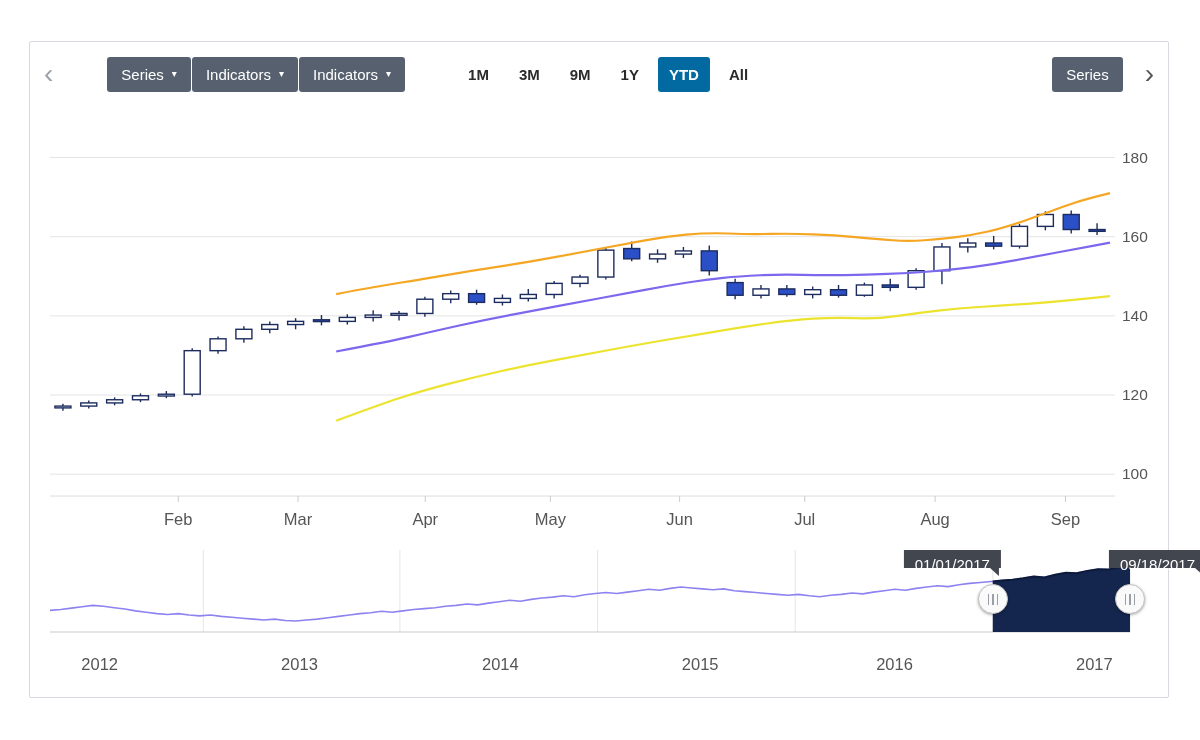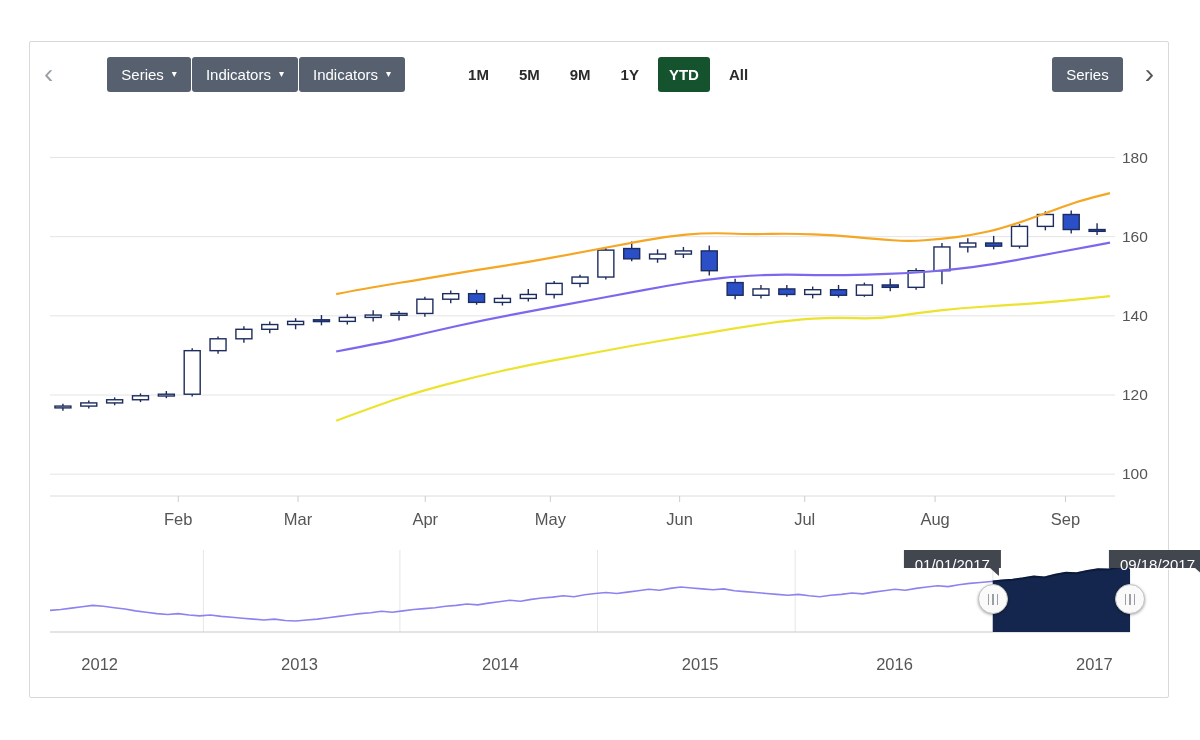--- a/index.html
+++ b/index.html
@@ -10,21 +10,21 @@
   .nav-chevron{background:none;border:none;color:#9aa0a8;font-size:28px;line-height:28px;
     padding:0 4px;cursor:pointer;font-family:inherit;}
   .nav-chevron.right{color:#555;margin-left:8px;}
   .btn-dark{background:#57606f;color:#fff;border:none;border-radius:3px;font-size:15px;
     padding:9px 14px;display:flex;align-items:center;gap:8px;cursor:pointer;font-family:inherit;}
   .caret{font-size:10px;line-height:10px;}
   .grp{display:flex;align-items:center;gap:1px;margin-left:40px;}
   .grp-periods{margin-left:42px;gap:8px;}
   .period{background:none;border:none;color:#2b2b2b;font-size:15px;padding:9px 11px;
     border-radius:3px;cursor:pointer;font-family:inherit;font-weight:bold;}
-  .period.active{background:#14532d;color:#fff;}
+  .period.active{background:#0369a1;color:#fff;}
   .btn-daterange{margin-left:38px;}
   .btn-reset{margin-left:auto;}
   svg{display:block;}
   svg text{font-family:"Liberation Sans",sans-serif;}
   .selector-wrap{position:relative;width:1140px;height:150px;}
   .tip{position:absolute;top:2px;height:18px;line-height:30px;padding:0 11px;color:#fff;
     background:var(--tip-bg,#42464f);font-size:15px;white-space:nowrap;
     transform:translateX(-100%);z-index:3;}
   .tip::after{content:'';position:absolute;right:2px;bottom:-8px;width:0;height:0;
     border-top:9px solid var(--tip-bg,#42464f);border-left:10px solid transparent;}
@@ -49,21 +49,21 @@
           <span>Indicators</span>
           <span class="caret">▾</span>
         </button>
         <button class="btn-dark">
           <span>Indicators</span>
           <span class="caret">▾</span>
         </button>
       </div>
     <div class="grp grp-periods" id="period-group">
         <button class="period">1M</button>
-        <button class="period">5M</button>
+        <button class="period">3M</button>
         <button class="period">9M</button>
         <button class="period">1Y</button>
         <button class="period active">YTD</button>
         <button class="period">All</button>
       </div>
     <button class="btn-dark btn-reset">Series</button>
     <button class="nav-chevron right">›</button>
   </div>
 
   <svg id="main-chart" width="1140" height="450" style="margin-top:4px">

